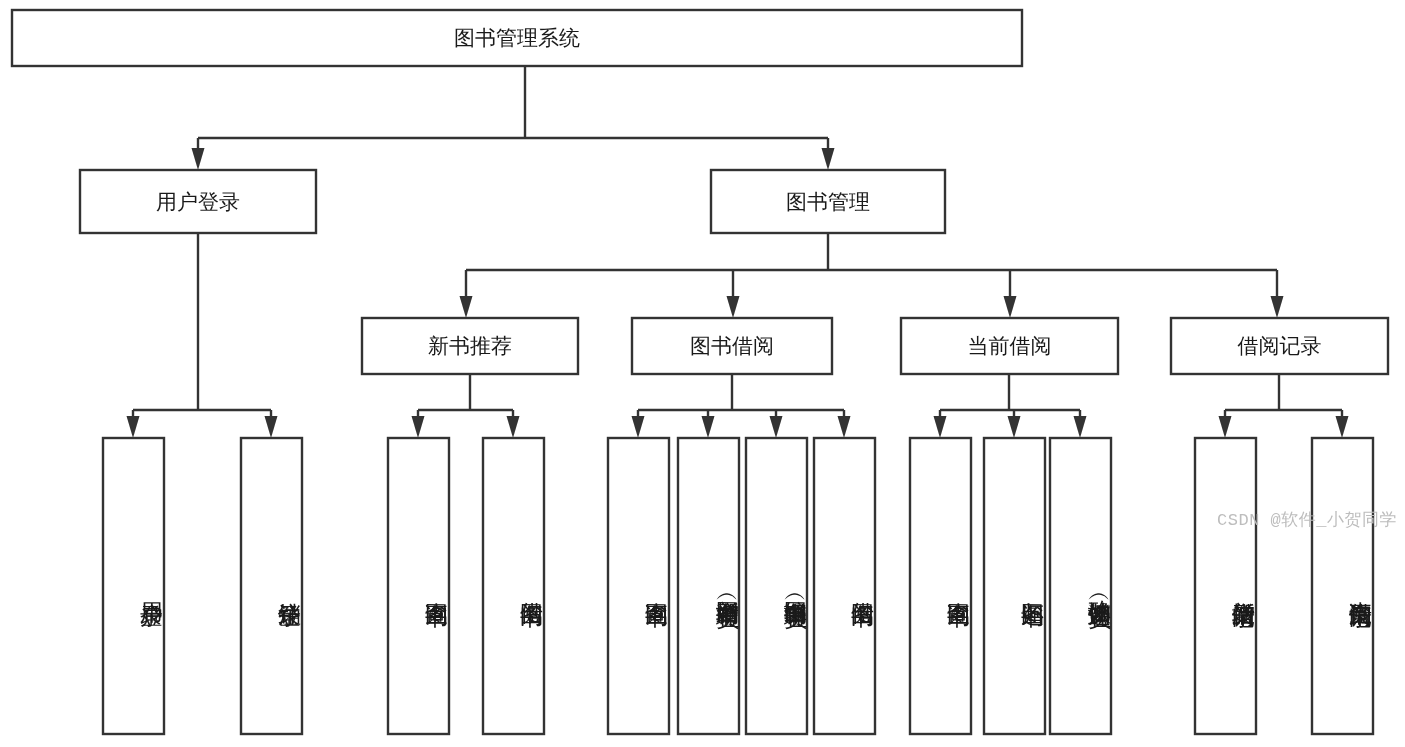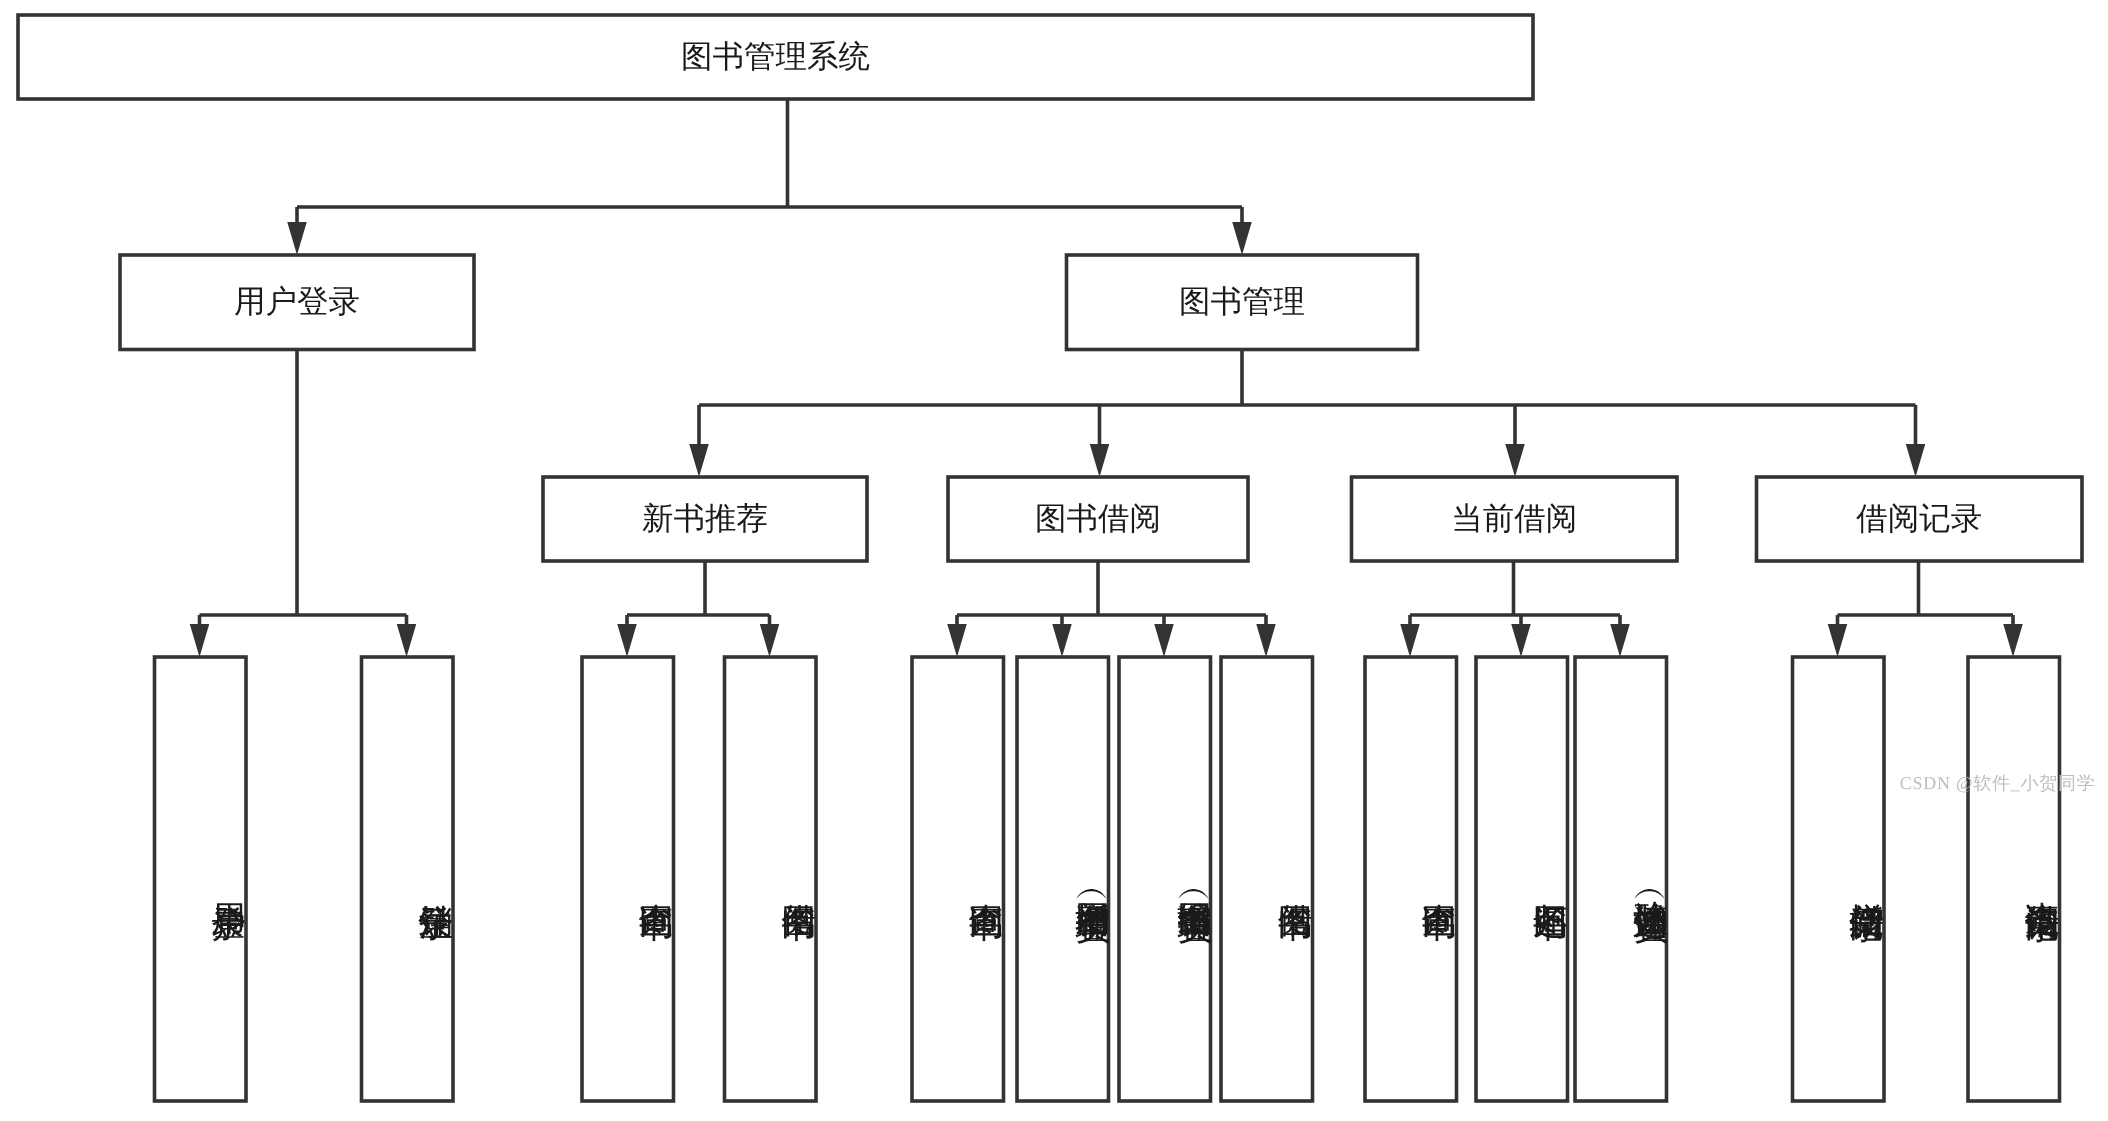--- a/index.html
+++ b/index.html
@@ -61,22 +61,22 @@
     display: flex;
     align-items: flex-start;
     justify-content: center;
     white-space: nowrap;
     pointer-events: none;
   }
   .watermark {
     position: absolute;
     right: 8px;
     bottom: 4px;
-    font-family: Liberation Serif, serif;
-    font-size: 12px;
+    font-family: Liberation Mono, monospace;
+    font-size: 17px;
     color: #bdbdbd;
     letter-spacing: 0.5px;
     white-space: nowrap;
   }
 </style>
 </head>
 <body>
 
 <div id="diagram-root">
   <svg id="tree-svg" viewBox="0 0 1405 747">

